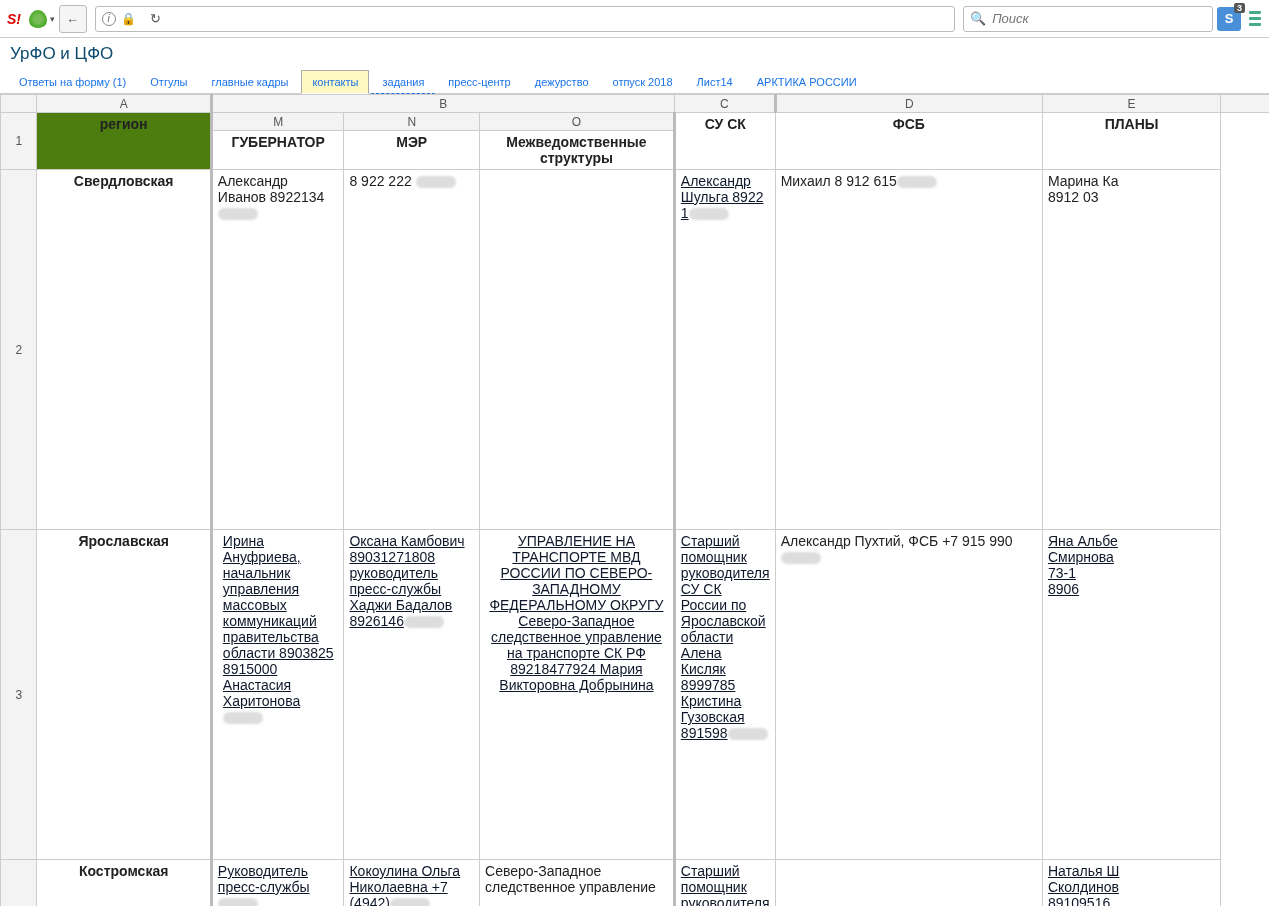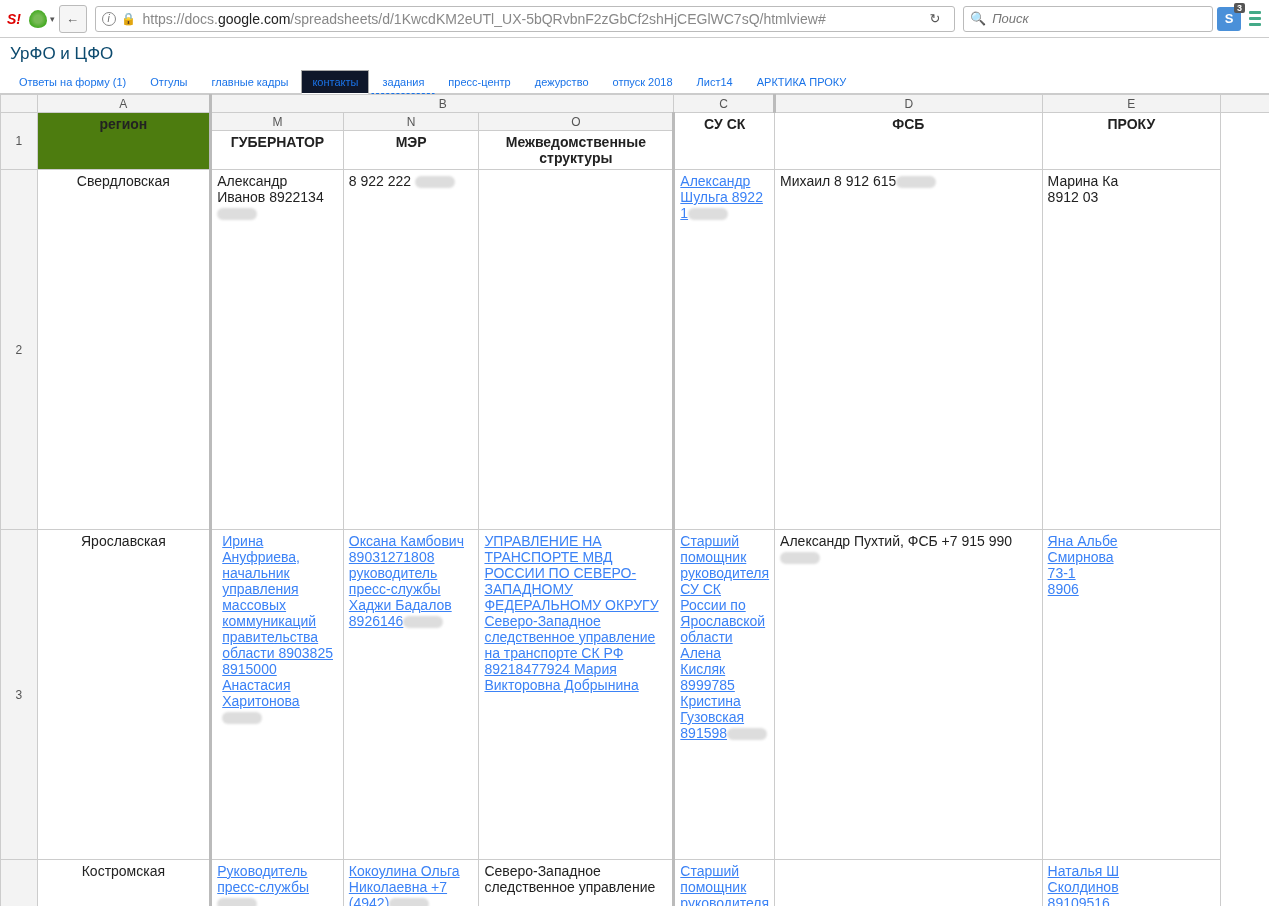--- a/index.html
+++ b/index.html
@@ -20,31 +20,31 @@
 .search-icon { color: #888; font-size: 13px; }
 .search-input { border: none; outline: none; flex: 1; font-size: 13px; font-style: italic; color: #888; }
 .ext-badge { position: relative; width: 24px; height: 24px; background: #4a90d9; border-radius: 3px; display: flex; align-items: center; justify-content: center; color: #fff; font-weight: bold; }
 .ext-badge .count { position: absolute; top: -4px; right: -4px; background: #555; color: #fff; font-size: 9px; padding: 0 3px; border-radius: 2px; }
 .menu-icon { width: 20px; display: flex; flex-direction: column; gap: 3px; padding: 0 4px; }
 .menu-icon div { height: 3px; background: #4a8; border-radius: 1px; }
 .doc-title { padding: 6px 10px; font-size: 17px; color: #0c4a6e; }
 .sheet-tabs { display: flex; border-bottom: 1px solid #ccc; padding-left: 8px; gap: 2px; }
 .sheet-tab { padding: 5px 10px; color: #1a73e8; font-size: 11px; cursor: pointer; border: 1px solid transparent; border-bottom: none; }
 .sheet-tab.dashed { border-bottom: 1px dashed #1a73e8; margin-bottom: -1px; }
-.sheet-tab.active { border: 1px solid #aaa; border-bottom: 1px solid #fff; background: #0f172a; margin-bottom: -1px; color: #1a73e8; }
+.sheet-tab.active { border: 1px solid #aaa; border-bottom: 1px solid #fff; background: #fef9c3; margin-bottom: -1px; color: #1a73e8; }
 .grid-wrap { overflow: auto; height: 812px; }
 table { border-collapse: collapse; width: 1400px; }
 th.col-hdr, td.row-hdr { background: #f3f3f3; border: 1px solid #ccc; text-align: center; font-weight: normal; color: #555; font-size: 12px; }
 th.col-hdr { height: 18px; }
 td.row-hdr { width: 40px; vertical-align: middle; }
 td.cell { border: 1px solid #ccc; padding: 3px 5px; vertical-align: top; font-size: 14px; color: #222; }
 .hdr-region { background: #4d7c0f; font-weight: bold; text-align: center; font-size: 15px; }
 .hdr-bold { font-weight: bold; text-align: center; font-size: 15px; }
-.region-name { font-weight: normal; text-align: center; font-size: 15px; }
-.link { color: #3b82f6; text-decoration: underline; }
+.region-name { font-weight: bold; text-align: center; font-size: 15px; }
+.link { color: #0f172a; text-decoration: underline; }
 .smudge { display: inline-block; width: 40px; height: 12px; background: #ddd; border-radius: 6px; filter: blur(1px); vertical-align: middle; }
 .col-A { width: 182px; }
 .col-M { width: 135px; }
 .col-N { width: 140px; }
 .col-O { width: 200px; }
 .col-D { width: 290px; }
 .col-E { width: 190px; }
 .col-I { width: 200px; }
 .frozen-r { border-right: 3px solid #bbb !important; }
 </style>
@@ -54,21 +54,20 @@
 <div class="browser-bar">
   <div class="fav-icon si-icon">S!</div>
   <div class="fav-icon">
       <div class="onion-icon"></div>
     </div>
   <span class="dropdown-arrow">▾</span>
   <div class="nav-btn">←</div>
   <div class="url-bar">
     <span class="info-icon">i</span>
     <span class="lock-icon">🔒</span>
-    <span class="url-text"><span>https://docs.</span><span class="domain">google.com</span><span>/spreadsheets/d/1KwcdKM2eUTl_UX-5bQRvbnF2zGbCf2shHjCEGlWC7sQ/htmlview#</span></span>
     <span class="reload-btn">↻</span>
   </div>
   <div class="search-bar">
     <span class="search-icon">🔍</span>
     <input class="search-input" placeholder="Поиск" style="">
   </div>
   <div class="ext-badge">
     <span>S</span>
     <span class="count">3</span>
   </div>
@@ -84,21 +83,21 @@
 <div class="sheet-tabs" id="tabs-container">
     <div class="sheet-tab">Ответы на форму (1)</div>
     <div class="sheet-tab">Отгулы</div>
     <div class="sheet-tab">главные кадры</div>
     <div class="sheet-tab active">контакты</div>
     <div class="sheet-tab dashed">задания</div>
     <div class="sheet-tab">пресс-центр</div>
     <div class="sheet-tab">дежурство</div>
     <div class="sheet-tab">отпуск 2018</div>
     <div class="sheet-tab">Лист14</div>
-    <div class="sheet-tab">АРКТИКА ПРОКУ</div>
+    <div class="sheet-tab">АРКТИКА РОССИИ</div>
   </div>
 
 <div class="grid-wrap">
 <table>
   <tbody>
         <tr>
     <th class="col-hdr row-hdr"></th>
     <th class="col-hdr col-A frozen-r">A</th>
     <th class="col-hdr" colspan="3">B</th>
     <th class="col-hdr frozen-r">C</th>
@@ -107,21 +106,21 @@
     <th class="col-hdr col-I">I</th>
   </tr>
   <tr>
     <td class="row-hdr" rowspan="2">1</td>
     <td class="cell hdr-region frozen-r" rowspan="2">регион</td>
     <th class="col-hdr col-M">M</th>
     <th class="col-hdr col-N">N</th>
     <th class="col-hdr col-O frozen-r">O</th>
     <td class="cell hdr-bold" rowspan="2">СУ СК</td>
     <td class="cell hdr-bold" rowspan="2">ФСБ</td>
-    <td class="cell hdr-bold" rowspan="2">ПРОКУ</td>
+    <td class="cell hdr-bold" rowspan="2">ПЛАНЫ</td>
   </tr>
   <tr>
     <td class="cell hdr-bold">ГУБЕРНАТОР</td>
     <td class="cell hdr-bold">МЭР</td>
     <td class="cell hdr-bold frozen-r">Межведомственные структуры</td>
   </tr>
   </tbody>
       <tbody id="data-rows">
         <tr>
           <td class="row-hdr">2</td>
@@ -132,21 +131,21 @@
           <td class="cell " style="height: 360px;"><span class="link">Александр Шульга 8922 1</span><span class="smudge"></span></td>
           <td class="cell " style="height: 360px;">Михаил 8 912 615<span class="smudge"></span></td>
           <td class="cell" style="white-space: pre-line;">Марина Ка
 8912 03</td>
         </tr>
         <tr>
           <td class="row-hdr">3</td>
           <td class="cell region-name frozen-r" style="vertical-align: top;">Ярославская</td>
           <td class="cell " style="height: 330px; padding-left: 10px;"><span class="link">Ирина Ануфриева, начальник управления массовых коммуникаций правительства области 8903825    8915000       Анастасия Харитонова</span><span class="smudge"></span></td>
           <td class="cell " style="height: 330px;"><span class="link">Оксана Камбович 89031271808 руководитель пресс-службы Хаджи Бадалов 8926146</span><span class="smudge"></span></td>
-          <td class="cell frozen-r" style="height: 330px;"><span class="link">УПРАВЛЕНИЕ НА ТРАНСПОРТЕ МВД РОССИИ ПО СЕВЕРО-ЗАПАДНОМУ ФЕДЕРАЛЬНОМУ ОКРУГУ Северо-Западное следственное управление на транспорте СК РФ 89218477924 Мария Викторовна Добрынина</span></td>
+          <td class="cell frozen-r" style="height: 330px; text-align: center;"><span class="link">УПРАВЛЕНИЕ НА ТРАНСПОРТЕ МВД РОССИИ ПО СЕВЕРО-ЗАПАДНОМУ ФЕДЕРАЛЬНОМУ ОКРУГУ Северо-Западное следственное управление на транспорте СК РФ 89218477924 Мария Викторовна Добрынина</span></td>
           <td class="cell " style="height: 330px;"><span class="link">Старший помощник руководителя СУ СК России по Ярославской области Алена Кисляк 8999785       Кристина Гузовская 891598</span><span class="smudge"></span></td>
           <td class="cell " style="height: 330px;">Александр Пухтий, ФСБ +7 915 990 <span class="smudge"></span></td>
           <td class="cell"><span class="link" style="white-space: pre-line;">Яна Альбе
 Смирнова
 73-1
 8906</span></td>
         </tr>
         <tr>
           <td class="row-hdr">4</td>
           <td class="cell region-name frozen-r" style="vertical-align: top;">Костромская</td>

